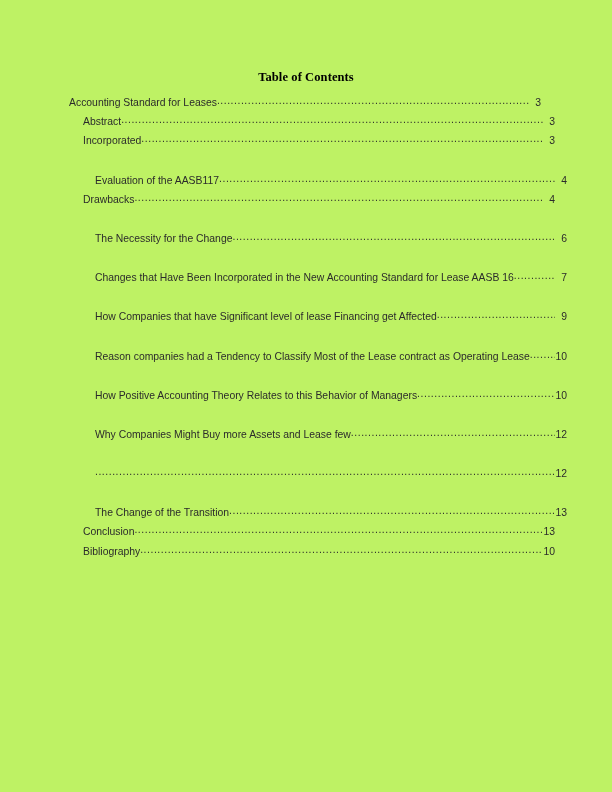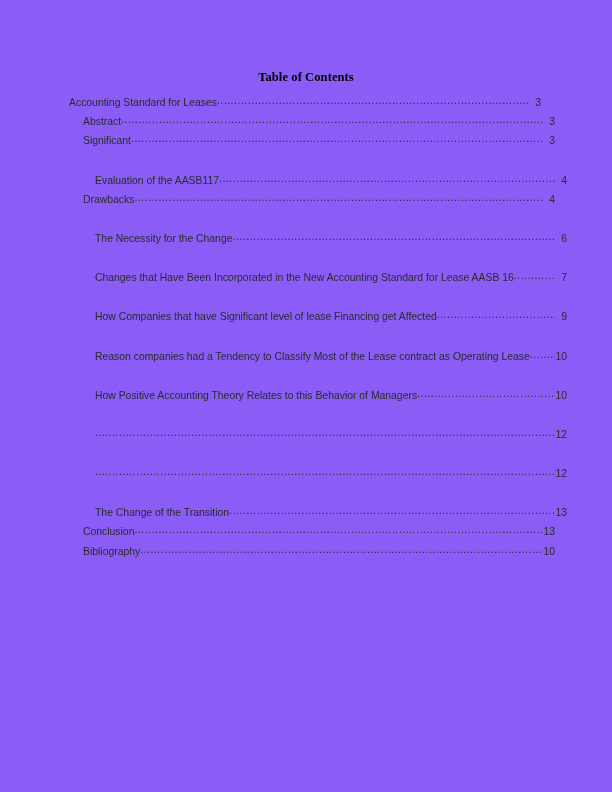--- a/index.html
+++ b/index.html
@@ -4,21 +4,21 @@
 <style>
   html, body {
     margin: 0;
     padding: 0;
     background: #ffffff;
   }
   .page {
     position: relative;
     width: 612px;
     height: 792px;
-    background: #8b5cf6;
+    background: #bef264;
     overflow: hidden;
     font-family: "Liberation Sans", sans-serif;
     -webkit-font-smoothing: antialiased;
   }
   .toc-title {
     position: absolute;
     left: 0;
     top: 70px;
     width: 612px;
     text-align: center;
@@ -93,21 +93,21 @@
         <span class="entry-text">Accounting Standard for Leases</span>
         <span class="leader"></span>
         <span class="entry-page">3</span>
       </div>
       <div class="toc-entry lvl2">
         <span class="entry-text">Abstract</span>
         <span class="leader"></span>
         <span class="entry-page">3</span>
       </div>
       <div class="toc-entry lvl2">
-        <span class="entry-text">Significant</span>
+        <span class="entry-text">Incorporated</span>
         <span class="leader"></span>
         <span class="entry-page">3</span>
       </div>
       <div class="toc-entry lvl3">
         <span class="entry-text">Evaluation of the AASB117</span>
         <span class="leader"></span>
         <span class="entry-page">4</span>
       </div>
       <div class="toc-entry lvl2">
         <span class="entry-text">Drawbacks</span>
@@ -133,20 +133,21 @@
         <span class="entry-text">Reason companies had a Tendency to Classify Most of the Lease contract as Operating Lease</span>
         <span class="leader"></span>
         <span class="entry-page">10</span>
       </div>
       <div class="toc-entry lvl3">
         <span class="entry-text">How Positive Accounting Theory Relates to this Behavior of Managers</span>
         <span class="leader"></span>
         <span class="entry-page">10</span>
       </div>
       <div class="toc-entry lvl3">
+        <span class="entry-text">Why Companies Might Buy more Assets and Lease few</span>
         <span class="leader"></span>
         <span class="entry-page">12</span>
       </div>
       <div class="toc-entry lvl3">
         <span class="leader"></span>
         <span class="entry-page">12</span>
       </div>
       <div class="toc-entry lvl3">
         <span class="entry-text">The Change of the Transition</span>
         <span class="leader"></span>

